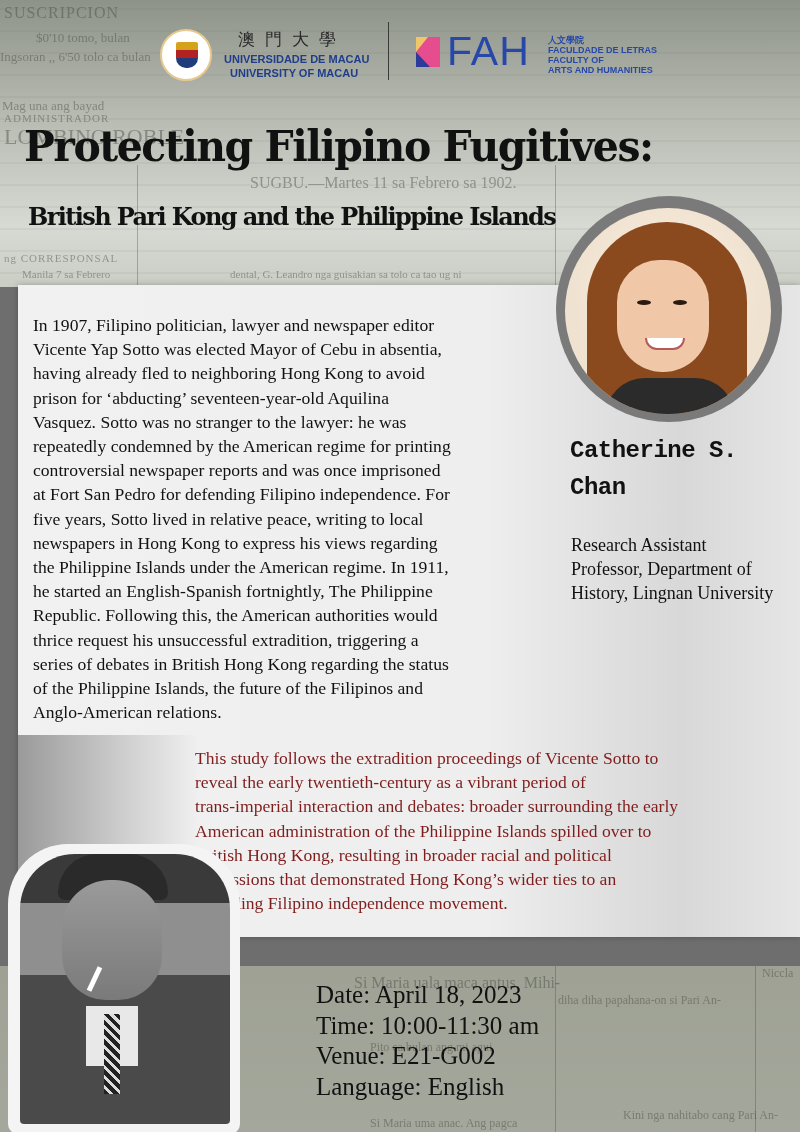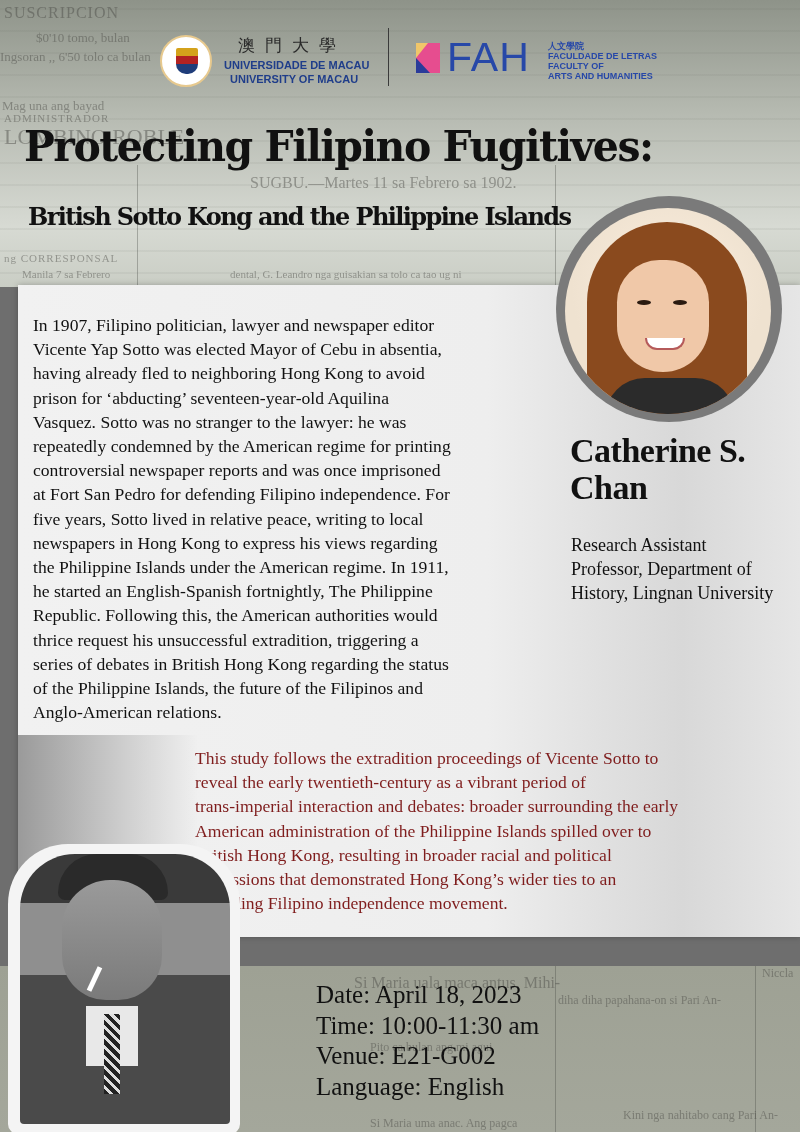--- a/index.html
+++ b/index.html
@@ -7,21 +7,21 @@
          font-family:"Liberation Serif", serif; background:#a9ada4; }
   .bg-news { position:absolute; left:0; top:0; width:800px; height:1132px;
              background:
               repeating-linear-gradient(0deg, rgba(90,95,85,0.07) 0 2px, transparent 2px 22px),
               linear-gradient(180deg,#8e9389 0%, #b6bab1 10%, #d7dad3 20%, #c8ccc3 26%, #9fa398 100%);
   }
   .news-line { position:absolute; font-family:"Liberation Serif", serif; color:rgba(70,72,66,0.45);
                white-space:nowrap; font-size:13px; }
   .news-col-rule { position:absolute; width:1px; background:rgba(70,72,66,0.35); }
   
-  .header { position:absolute; left:0; top:12px; width:744px; height:100px; }
+  .header { position:absolute; left:0; top:6px; width:744px; height:100px; }
   .um-seal { position:absolute; left:160px; top:23px; width:52px; height:52px; border-radius:50%;
              background:#fff; border:2px solid #e7c98e; box-sizing:border-box; }
   .um-seal .shield { position:absolute; left:14px; top:11px; width:22px; height:26px;
              background:linear-gradient(180deg,#d4a21b 0 30%, #b22222 30% 60%, #1f3d7a 60%);
              border-radius:2px 2px 10px 10px; }
   .um-cn { position:absolute; left:238px; top:22px; font-size:17px; letter-spacing:10px; color:#2a2a2a; }
   .um-pt { position:absolute; left:224px; top:47px; font-family:"Liberation Sans", sans-serif;
            font-size:11px; font-weight:bold; color:#1f3d8a; }
   .um-en { position:absolute; left:230px; top:61px; font-family:"Liberation Sans", sans-serif;
            font-size:11px; font-weight:bold; color:#1f3d8a; }
@@ -58,22 +58,22 @@
                    overflow:hidden; background:radial-gradient(circle at 50% 40%, #f3e6d5 0 40%, #efe2d0 60%);}
   .speaker-photo .hair { position:absolute; left:22px; top:14px; width:160px; height:200px;
                    border-radius:80px 80px 40px 40px; background:#8a4a1e; }
   .speaker-photo .face { position:absolute; left:52px; top:52px; width:92px; height:112px; border-radius:46px 46px 50px 50px;
                    background:#f0c8a8; }
   .speaker-photo .eye1, .speaker-photo .eye2 { position:absolute; top:92px; width:14px; height:5px; border-radius:50%; background:#2a1a10; }
   .speaker-photo .eye1 { left:72px; } .speaker-photo .eye2 { left:108px; }
   .speaker-photo .smile { position:absolute; left:80px; top:130px; width:36px; height:10px;
                    border-radius:0 0 18px 18px; background:#fff; border:2px solid #b55a5a; border-top:none; }
   .speaker-photo .jacket { position:absolute; left:40px; top:170px; width:130px; height:60px; background:#2b2b2b; border-radius:40px 40px 0 0; }
-  .speaker-name { position:absolute; left:570px; top:432px; font-family:Liberation Serif, serif; font-weight:bold;
-                  font-size:34px; line-height:37px; color:#111; letter-spacing:-0.5px; }
+  .speaker-name { position:absolute; left:570px; top:432px; font-family:Liberation Mono, monospace; font-weight:bold;
+                  font-size:24px; line-height:37px; color:#111; letter-spacing:-0.5px; }
   .speaker-title { position:absolute; left:571px; top:533px; font-size:18px; line-height:24px; color:#111; width:210px; }
   .body2 { position:absolute; left:195px; top:746px; width:600px; font-size:17.6px; line-height:24.2px; color:#7f1d1d; }
   .body2 .ln { display:block; white-space:nowrap; }
   
   .bottom-news { position:absolute; left:0; top:966px; width:800px; height:166px;
                  background:linear-gradient(180deg,#9ea194,#a4a79b); }
   .sotto { position:absolute; left:0; top:838px; width:245px; height:294px; }
   .sotto .outline { position:absolute; left:8px; top:6px; width:232px; height:290px; background:#f4f4f4;
                     border-radius:60px 60px 10px 10px; }
   .sotto .photo { position:absolute; left:20px; top:16px; width:210px; height:270px;
@@ -124,21 +124,21 @@
   <div class="fah-text">FAH</div>
   <div class="fah-sub">
     <div>人文學院</div>
     <div>FACULDADE DE LETRAS</div>
     <div>FACULTY OF</div>
     <div>ARTS AND HUMANITIES</div>
   </div>
 </div>
 
 <div class="title">Protecting Filipino Fugitives:</div>
-<div class="subtitle">British Sotto Kong and the Philippine Islands</div>
+<div class="subtitle">British Pari Kong and the Philippine Islands</div>
 
 <div class="band"></div>
 <div class="panel">
     <div class="lower-shade"></div>
   </div>
 
 <div class="body1">
   <span class="ln">In 1907, Filipino politician, lawyer and newspaper editor</span>
   <span class="ln">Vicente Yap Sotto was elected Mayor of Cebu in absentia,</span>
   <span class="ln">having already fled to neighboring Hong Kong to avoid</span>

